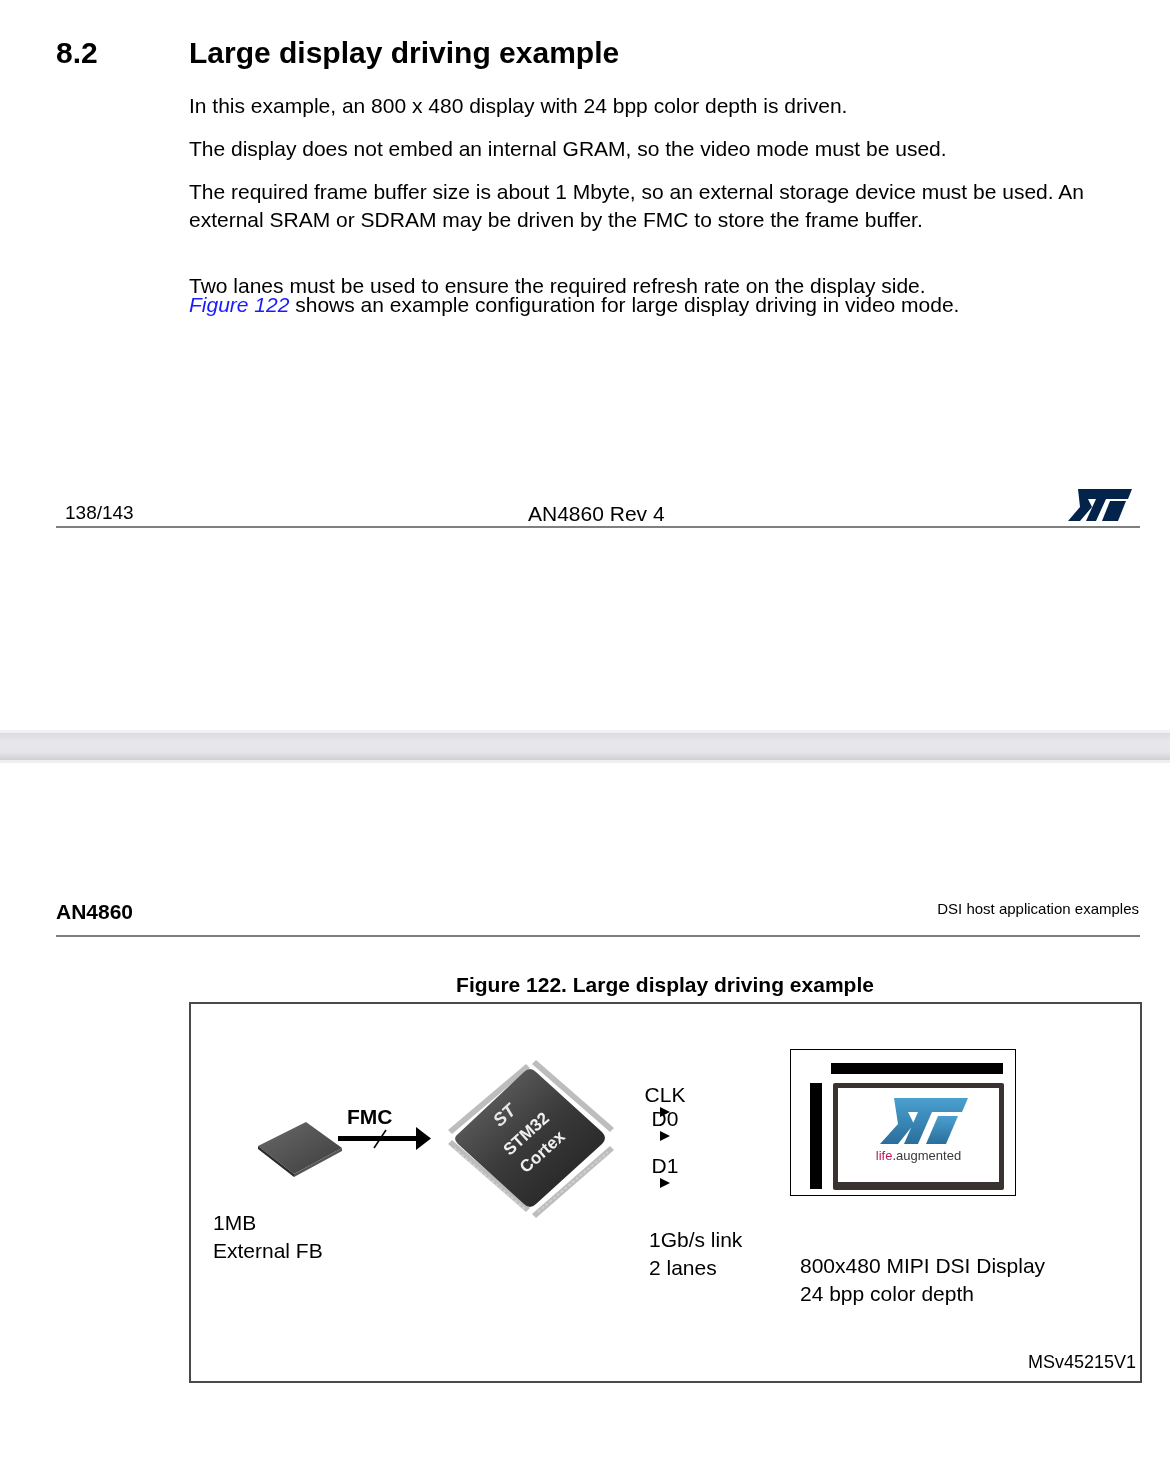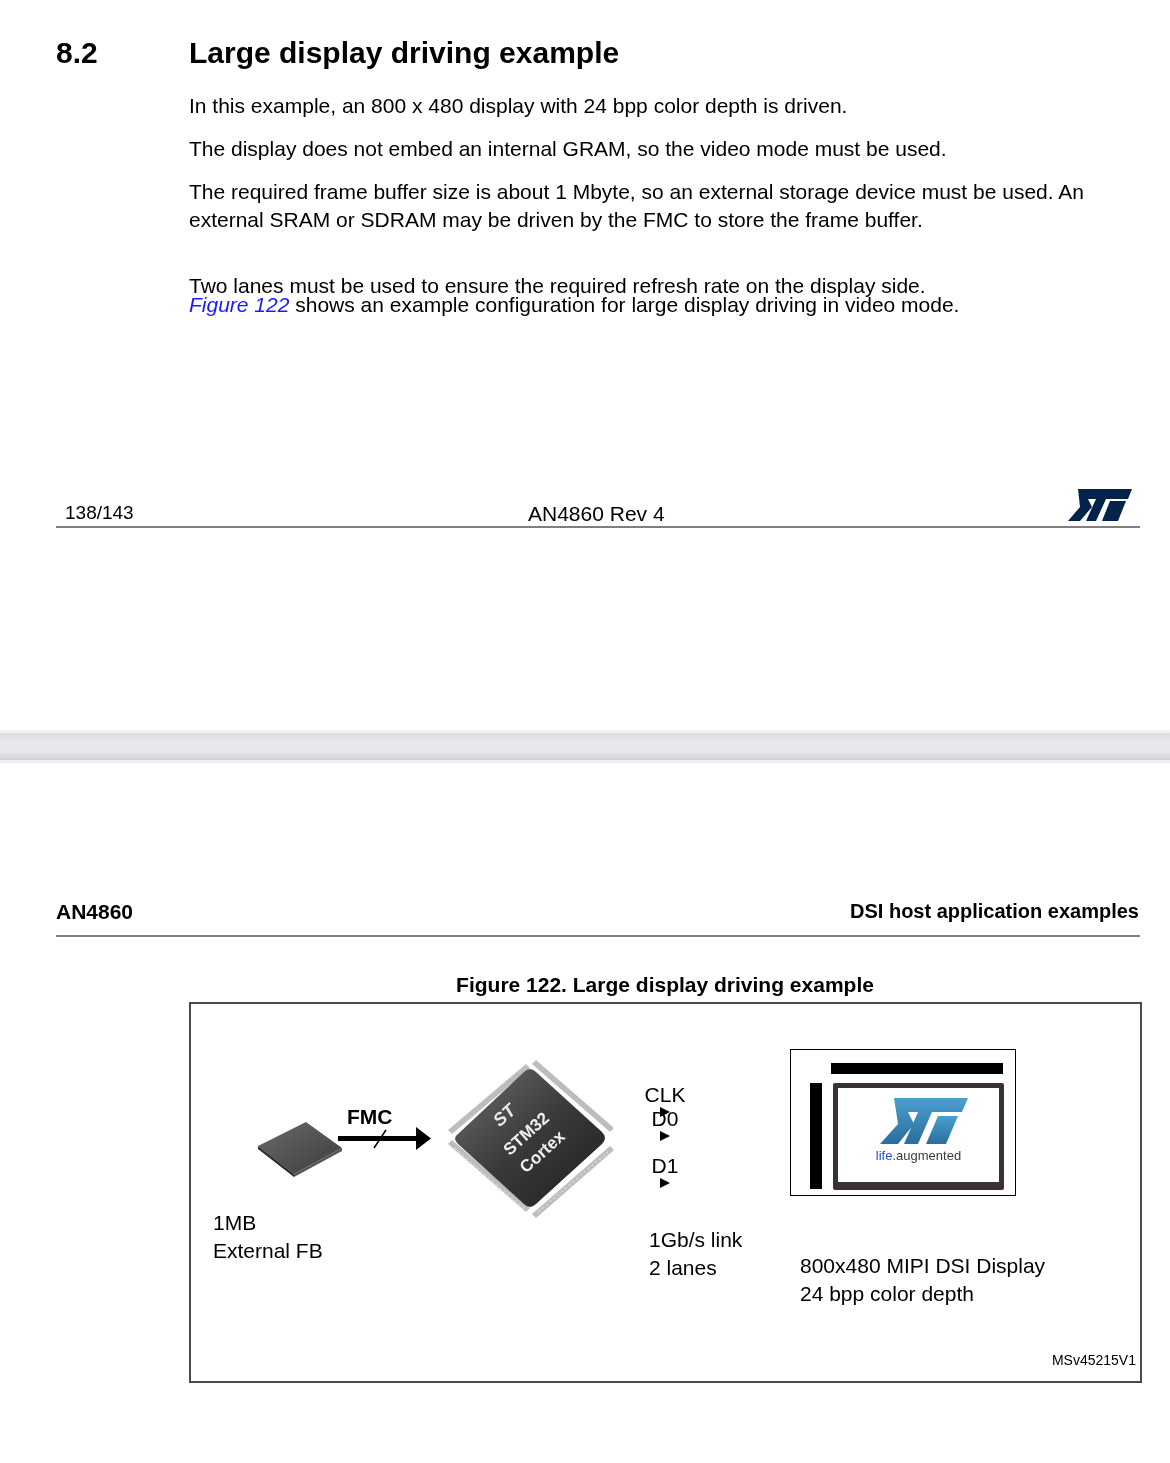--- a/index.html
+++ b/index.html
@@ -26,35 +26,35 @@
   .footer-rule { left: 56px; top: 526px; width: 1084px; height: 2px; background: #7f7f7f; }
 
   
   .page-gap {
     left: 0; top: 730px; width: 1170px; height: 33px;
     background: linear-gradient(#f1f1f3 0, #f1f1f3 3px, #dcdce0 3px, #e8e8ec 12px, #e6e6ea 22px, #cfcfd4 30px, #efeff1 30px, #efeff1 33px);
   }
 
   
   .hdr-left { left: 56px; top: 900px; font-size: 21px; font-weight: bold; }
-  .hdr-right { right: 31px; top: 900px; font-size: 20px; font-weight: bold; }
+  .hdr-right { right: 31px; top: 900px; font-size: 15px; font-weight: normal; }
   .hdr-rule { left: 56px; top: 935px; width: 1084px; height: 2px; background: #7f7f7f; }
 
   .fig-caption { left: 0; width: 1330px; top: 973px; font-size: 21px; font-weight: bold; text-align: center; }
   .fig-box {
     left: 189px; top: 1002px; width: 949px; height: 377px;
     border: 2px solid #4a4a4a; box-sizing: content-box;
   }
 
   .lbl { font-size: 21px; line-height: 28px; }
   .lbl-mem { left: 213px; top: 1209px; }
   .lbl-link { left: 649px; top: 1226px; }
   .lbl-disp { left: 800px; top: 1212px; margin-top: 40px; }
   .lbl-fmc { left: 347px; top: 1105px; font-size: 21px; font-weight: bold; }
-  .ref-id { right: 34px; top: 1352px; font-size: 14px; }
+  .ref-id { right: 34px; top: 1352px; font-size: 18px; }
 
   .mem-chip { left: 254px; top: 1118px; width: 90px; height: 60px; }
   .fmc-arrow { left: 336px; top: 1124px; width: 100px; height: 30px; }
   .mcu { left: 440px; top: 1048px; width: 180px; height: 170px; }
 
   .sig { left: 644px; font-size: 21px; display: flex; align-items: center; height: 24px; flex-direction: column; }
   .sig .line { height: 1.5px; background: #000; }
   .sig .pre { width: 42px; }
   .sig .post { width: 26px; }
   .sig .head { width: 0; height: 0; border-top: 5px solid transparent; border-bottom: 5px solid transparent; border-left: 10px solid #000; }
@@ -68,21 +68,21 @@
   }
   .disp-bar-top { left: 831px; top: 1063px; width: 172px; height: 11px; background: #000; }
   .disp-bar-left { left: 810px; top: 1083px; width: 12px; height: 106px; background: #000; }
   .disp-screen {
     left: 833px; top: 1083px; width: 171px; height: 107px;
     background: #3a3230; border-radius: 2px; box-sizing: border-box; padding: 5px 5px 8px 5px;
   }
   .disp-inner { width: 100%; height: 100%; background: #fff; position: relative; }
   .disp-logo { position: absolute; left: 40px; top: 8px; width: 92px; height: 50px; }
   .disp-tag { position: absolute; left: 0; right: 0; top: 60px; text-align: center; font-size: 13px; color: #3a3a3a; }
-  .disp-tag .lf { color: #1d4ed8; }
+  .disp-tag .lf { color: #be185d; }
 </style>
 </head>
 <body>
 
 <div class="abs sec-num">8.2</div>
 <div class="abs sec-title">Large display driving example</div>
 
 <div class="abs para p1">In this example, an 800 x 480 display with 24 bpp color depth is driven.</div>
 <div class="abs para p2">The display does not embed an internal GRAM, so the video mode must be used.</div>
 <div class="abs para p3">The required frame buffer size is about 1 Mbyte, so an external storage device must be used. An external SRAM or SDRAM may be driven by the FMC to store the frame buffer.</div>

